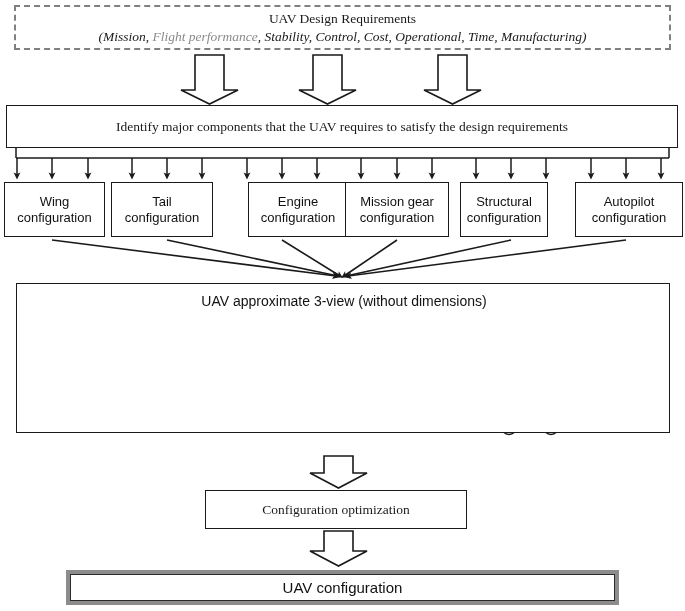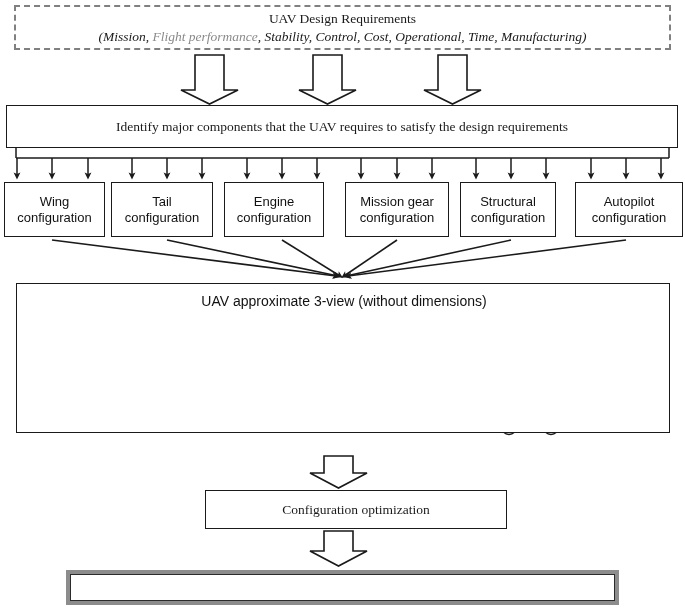--- a/index.html
+++ b/index.html
@@ -28,21 +28,21 @@
         font-family:"Liberation Sans",sans-serif;font-size:13px;
         line-height:1.22;flex-direction:column;color:#111;}
 
   
   #threeview{left:16px;top:283px;width:654px;height:150px;
              border:1.6px solid #1a1a1a;display:block;}
   #tvtitle{position:absolute;left:0;top:9px;width:654px;text-align:center;
            font-family:"Liberation Sans",sans-serif;font-size:14px;color:#111;}
 
   
-  #optim{left:205px;top:490px;width:302px;height:39px;
+  #optim{left:205px;top:490px;width:262px;height:39px;
          border:1.6px solid #1a1a1a;font-size:13.5px;}
 
   
   #final{left:66px;top:570px;width:553px;height:35px;
          border:4px solid #8c8c8c;font-family:"Liberation Sans",sans-serif;
          font-size:15px;color:#111;}
   #final .inner{position:absolute;left:0;top:0;right:0;bottom:0;
                 border:1.3px solid #2b2b2b;pointer-events:none;}
 </style>
 </head>
@@ -172,40 +172,41 @@
   <div class="node" id="identify">Identify major components that the UAV requires to satisfy the design requirements</div>
 
   <div class="node comp" style="left:4px;width:101px;">
     <span>Wing</span>
     <span>configuration</span>
   </div>
   <div class="node comp" style="left:111px;width:102px;">
     <span>Tail</span>
     <span>configuration</span>
   </div>
-  <div class="node comp" style="left:224px;width:100px;">
+  <div class="node comp" style="left:248px;width:100px;">
     <span>Engine</span>
     <span>configuration</span>
   </div>
   <div class="node comp" style="left:345px;width:104px;">
     <span>Mission gear</span>
     <span>configuration</span>
   </div>
-  <div class="node comp" style="left:460px;width:96px;">
+  <div class="node comp" style="left:460px;width:88px;">
     <span>Structural</span>
     <span>configuration</span>
   </div>
   <div class="node comp" style="left:575px;width:108px;">
     <span>Autopilot</span>
     <span>configuration</span>
   </div>
 
   <div class="node" id="threeview">
     <div id="tvtitle">UAV approximate 3-view (without dimensions)</div>
   </div>
 
   <div class="node" id="optim">Configuration optimization</div>
 
   <div class="node" id="final">
     <span class="inner"></span>
+    <span>UAV configuration</span>
   </div>
 
 </div>
 
 </body></html>

